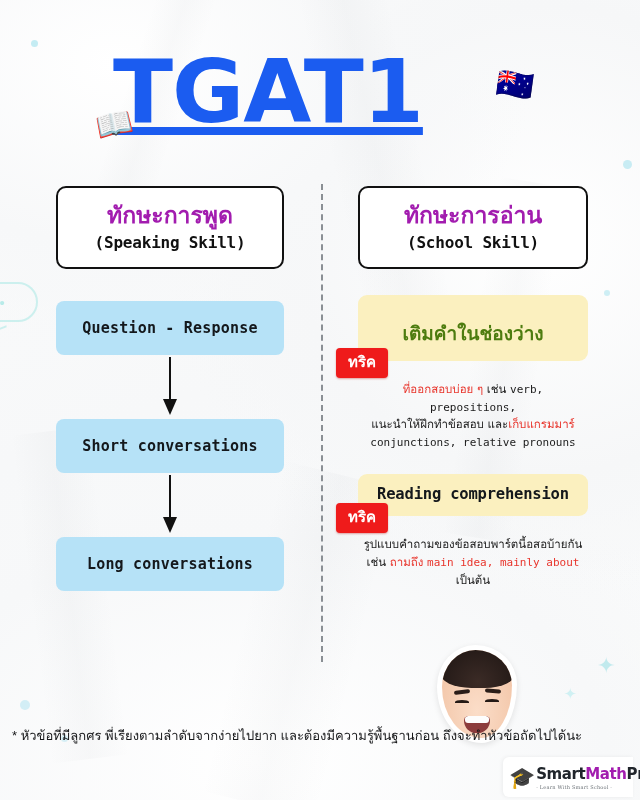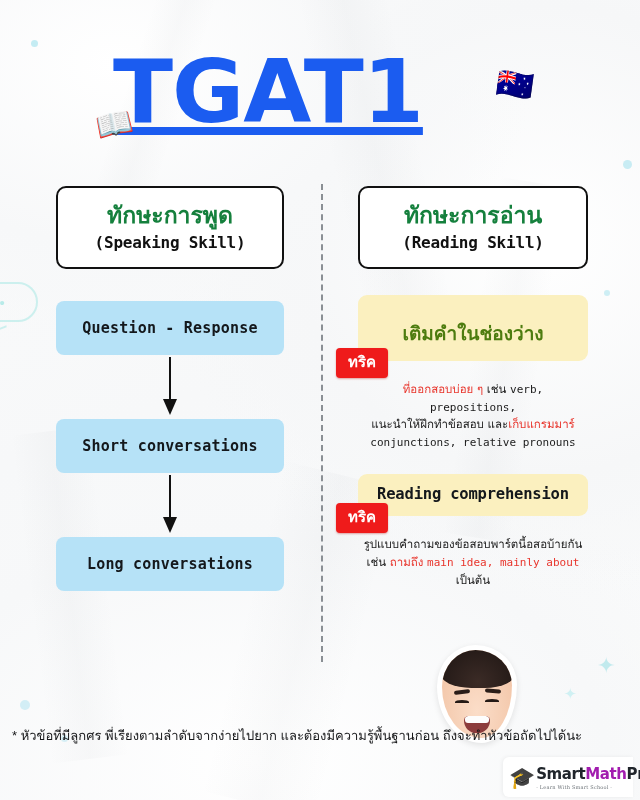--- a/index.html
+++ b/index.html
@@ -102,21 +102,21 @@
     border: 2px solid #111;
     border-radius: 10px;
     background: #ffffff;
     text-align: center;
     padding: 13px 8px 15px;
   }
   .head-box .th {
     font-family: "DejaVu Sans", sans-serif;
     font-size: 23px;
     font-weight: 700;
-    color: #15803d;
+    color: #a21caf;
     line-height: 1.25;
   }
   .head-box .en {
     font-family: "DejaVu Sans Mono", monospace;
     font-size: 16px;
     font-weight: 700;
     color: #111;
     margin-top: 3px;
     letter-spacing: -0.2px;
   }
@@ -325,21 +325,21 @@
         <polygon points="9,58 2,42 16,42" fill="#111"></polygon>
       </svg>
     </div>
 
     <div class="flow-box">Long conversations</div>
   </div>
 
   <div class="col col-right">
     <div class="head-box">
       <div class="th">ทักษะการอ่าน</div>
-      <div class="en">(Reading Skill)</div>
+      <div class="en">(School Skill)</div>
     </div>
 
     <div style="height:26px"></div>
 
     <div class="yellow-card">
       <div class="th">เติมคำในช่องว่าง</div>
     </div>
     <div class="trick-row">
       <span class="trick-badge">ทริค</span>
     </div>

